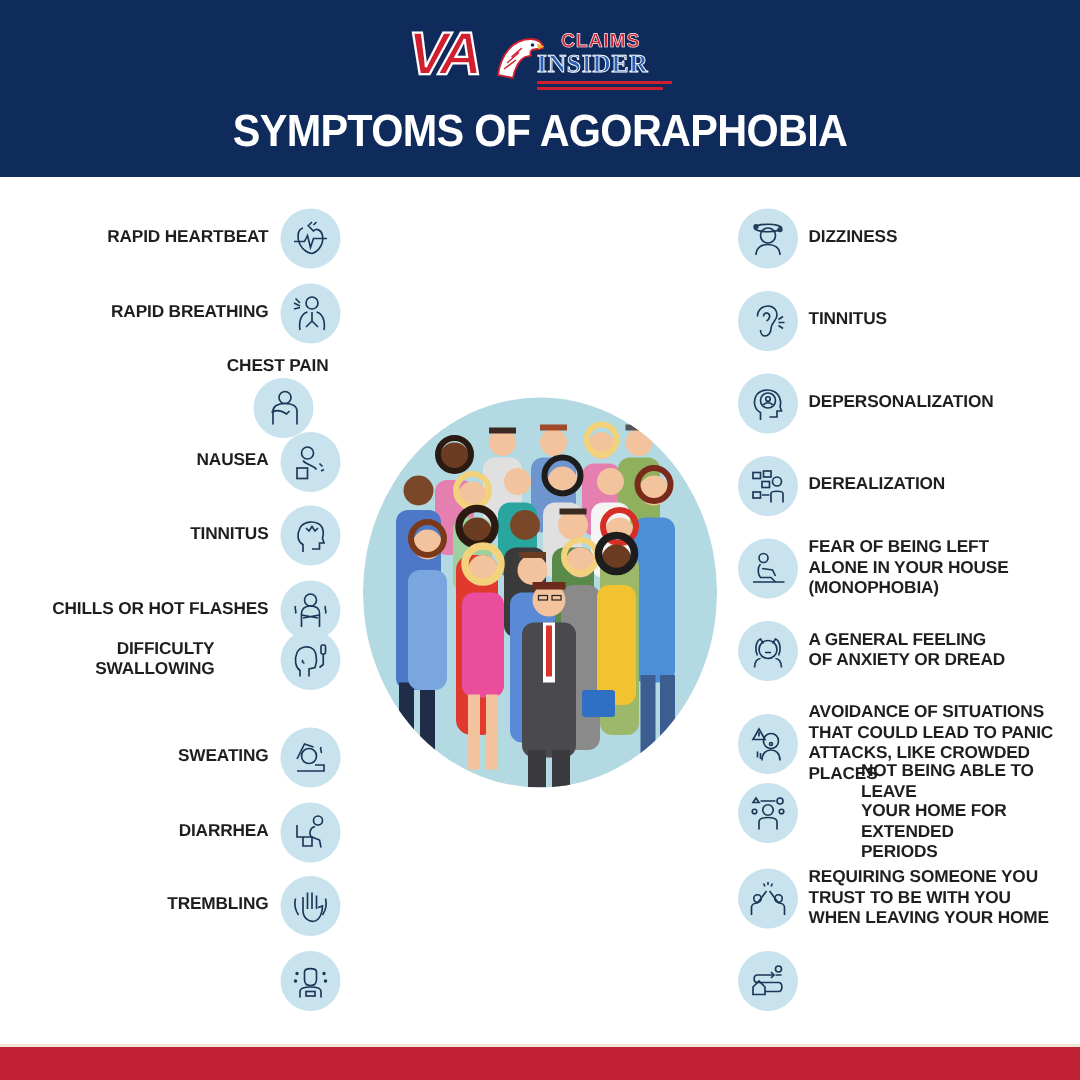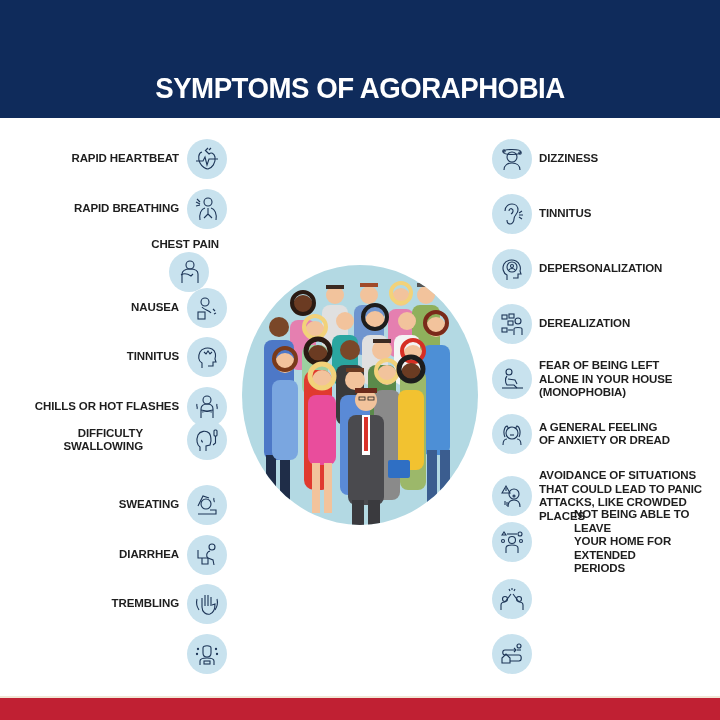--- a/index.html
+++ b/index.html
@@ -24,20 +24,33 @@
   .left .lbl { margin-right:8px; }
   .right { left:492px; flex-direction:row; }
   .right .lbl { margin-left:7px; }
 
   .crowd { position:absolute; left:242px; top:265px; width:236px; height:260px; border-radius:50%; background:#b3d9e3; overflow:hidden; }
 </style>
 </head>
 <body>
 
 <div class="header">
+  <div class="logo">
+    <span class="va">VA</span>
+    <svg class="eagle" viewBox="0 0 36 36">
+      <path d="M4 30 C6 16 14 6 26 6 C31 6 34 9 34 12 L28 13 C26 13 25 15 26 17 L22 18 C18 20 15 26 14 32 Z" fill="#ffffff" stroke="#d0202f" stroke-width="1.2"></path>
+      <path d="M30 9 L35 11 L31 13 Z" fill="#f2b233"></path>
+      <circle cx="27" cy="10" r="1.2" fill="#0f2b5b"></circle>
+      <path d="M8 26 L16 20 M10 22 L18 15 M13 18 L20 12" stroke="#d0202f" stroke-width="1"></path>
+    </svg>
+    <span class="claims">CLAIMS</span>
+    <span class="insider">INSIDER</span>
+    <div class="stripe" style="top:36px;width:90px;"></div>
+    <div class="stripe" style="top:40px;width:84px;"></div>
+  </div>
   <div class="title">SYMPTOMS OF AGORAPHOBIA</div>
 </div>
 
 <div class="item left" style="top:139px;">
   <span class="lbl">RAPID HEARTBEAT</span>
   <span class="icon">
     <svg viewBox="0 0 26 26" fill="none" stroke="#1d3557" stroke-width="1.1">
         <path d="M8 6 C4 7 4 13 6 17 C8 21 12 23 14 23 C18 22 22 17 21 11 C20 7 17 6 15 8 L13 6 L11 4"></path>
         <path d="M2 15 H9 L11 11 L13 19 L15 13 H24"></path>
         <path d="M12 4 L14 2 M15 4 L17 2"></path>
@@ -341,20 +354,21 @@
 </div>
 <div class="item right" style="top:579px;">
   <span class="icon">
     <svg viewBox="0 0 26 26" fill="none" stroke="#1d3557" stroke-width="1.1">
         <circle cx="6" cy="13" r="2.5"></circle>
         <circle cx="20" cy="13" r="2.5"></circle>
         <path d="M2 24 V19 C2 17 4 16 6 16 L12 8 M24 24 V19 C24 17 22 16 20 16 L14 8"></path>
         <path d="M13 2 V4 M10 3 L11 5 M16 3 L15 5"></path>
       </svg>
   </span>
+  <span class="lbl"><span> REQUIRING SOMEONE YOU</span><br><span>TRUST TO BE WITH YOU</span><br><span>WHEN LEAVING YOUR HOME</span></span>
 </div>
 <div class="item right" style="top:634px;">
   <span class="icon">
     <svg viewBox="0 0 26 26" fill="none" stroke="#1d3557" stroke-width="1.1">
         <path d="M3 22 V17 L7 13 L11 17 V22 Z"></path>
         <path d="M11 20 H20 C23 20 23 14 20 14 H6 C3 14 3 9 6 9 H17"></path>
         <path d="M15 7 L17 9 L15 11"></path>
         <circle cx="20" cy="5" r="2"></circle>
         <path d="M18 9 H22"></path>
       </svg>

